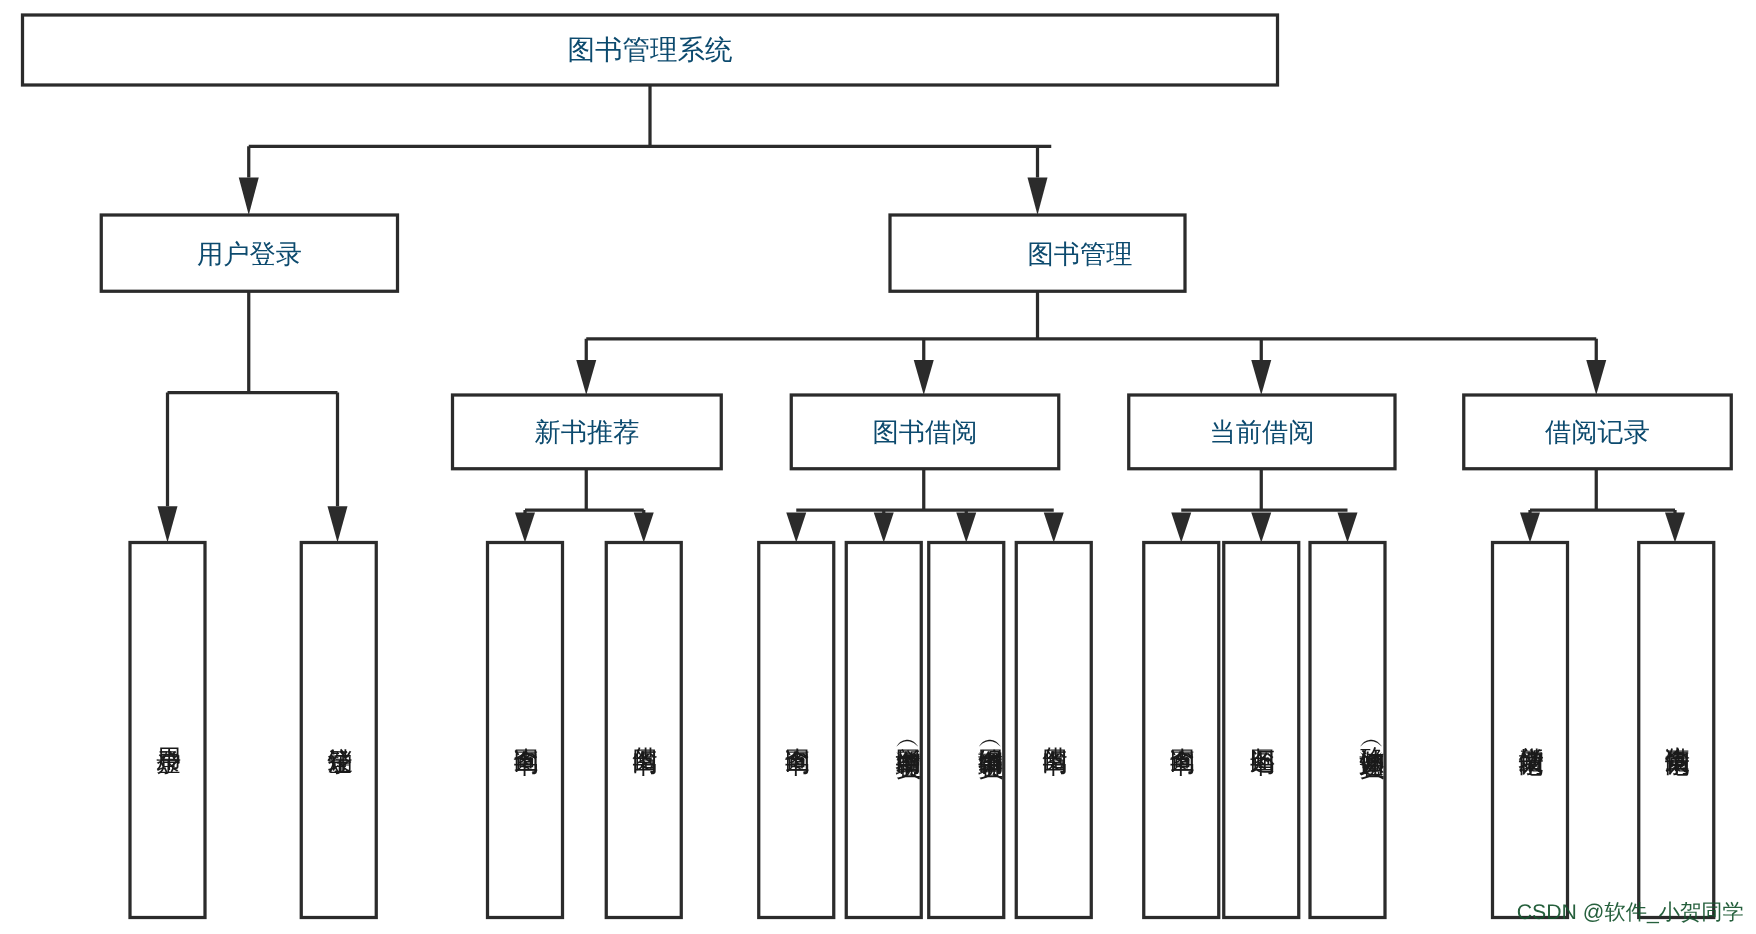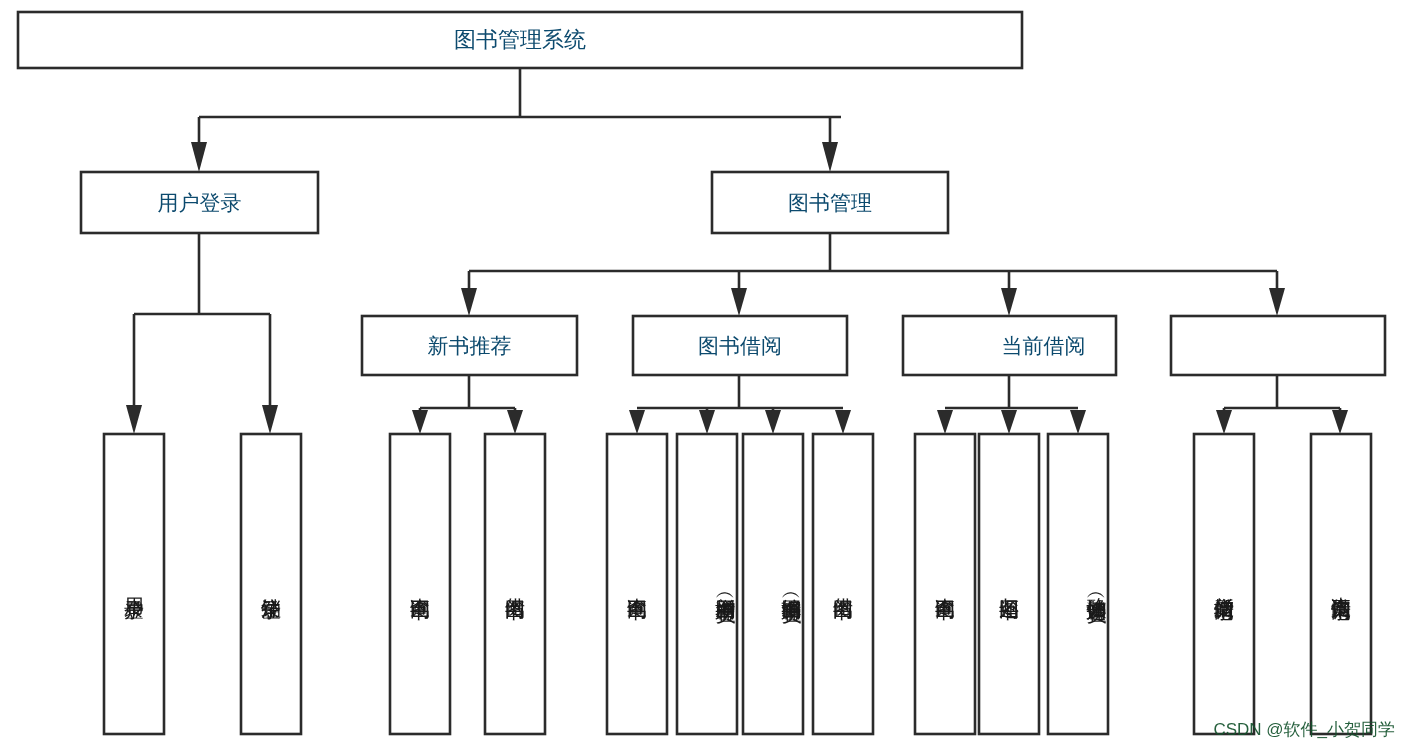--- a/index.html
+++ b/index.html
@@ -183,25 +183,26 @@
     <rect class="node-rect" x="1048" y="434" width="60" height="300"></rect>
 
     <rect class="node-rect" x="1194" y="434" width="60" height="300"></rect>
     <rect class="node-rect" x="1311" y="434" width="60" height="300"></rect>
 
   </svg>
 
   <div class="hlabel" style="left:18px; top:12px; width:1004px; height:56px; font-size:22px;">图书管理系统</div>
 
   <div class="hlabel" style="left:81px; top:172px; width:237px; height:61px; font-size:21px;">用户登录</div>
-  <div class="hlabel" style="left:712px; top:172px; width:236px; height:61px; font-size:21px;border-radius:23px;">图书管理</div>
+  <div class="hlabel" style="left:746px; top:172px; width:236px; height:61px; font-size:21px;border-radius:23px;">图书管理</div>
 
   <div class="hlabel" style="left:633px; top:316px; width:214px; height:59px; font-size:21px;">图书借阅</div>
   <div class="hlabel" style="left:362px; top:316px; width:215px; height:59px; font-size:21px;">新书推荐</div>
-  <div class="hlabel" style="left:937px; top:316px; width:213px; height:59px; font-size:21px;">当前借阅</div>
+  <div class="hlabel" style="left:903px; top:316px; width:213px; height:59px; font-size:21px;">当前借阅</div>
+  <div class="hlabel" style="left:1171px; top:316px; width:214px; height:59px; font-size:21px;">借阅记录</div>
 
   <div class="vlabel center" style="left:104px; top:434px; width:60px; height:300px;">用户登录</div>
   <div class="vlabel center" style="left:241px; top:434px; width:60px; height:300px;">注销登录</div>
 
   <div class="vlabel center" style="left:390px; top:434px; width:60px; height:300px;">查询图书</div>
   <div class="vlabel center" style="left:485px; top:434px; width:60px; height:300px;">借阅图书</div>
 
   <div class="vlabel center" style="left:607px; top:434px; width:60px; height:300px;">查询图书</div>
   <div class="vlabel" style="left:677px; top:441px; width:60px; height:290px;">新增图书（管理员）</div>
   <div class="vlabel" style="left:743px; top:441px; width:60px; height:290px;">编辑图书（管理员）</div>

